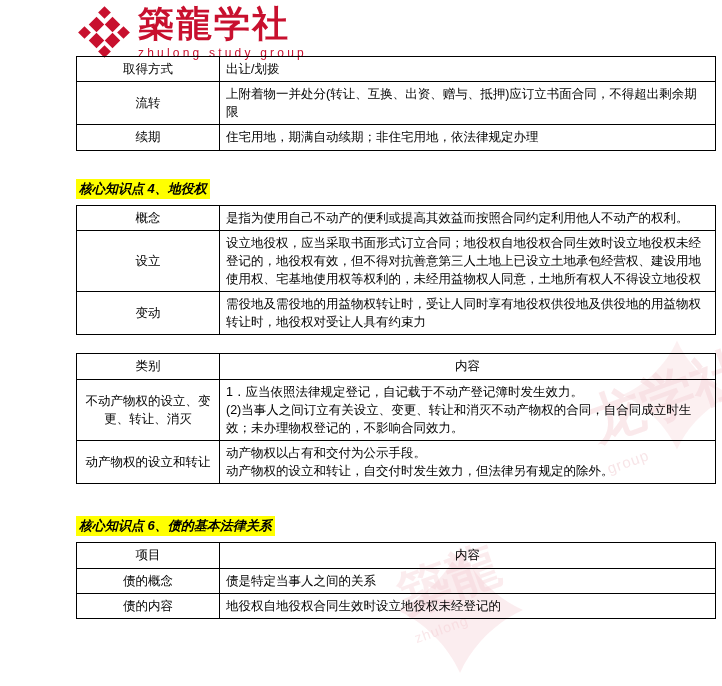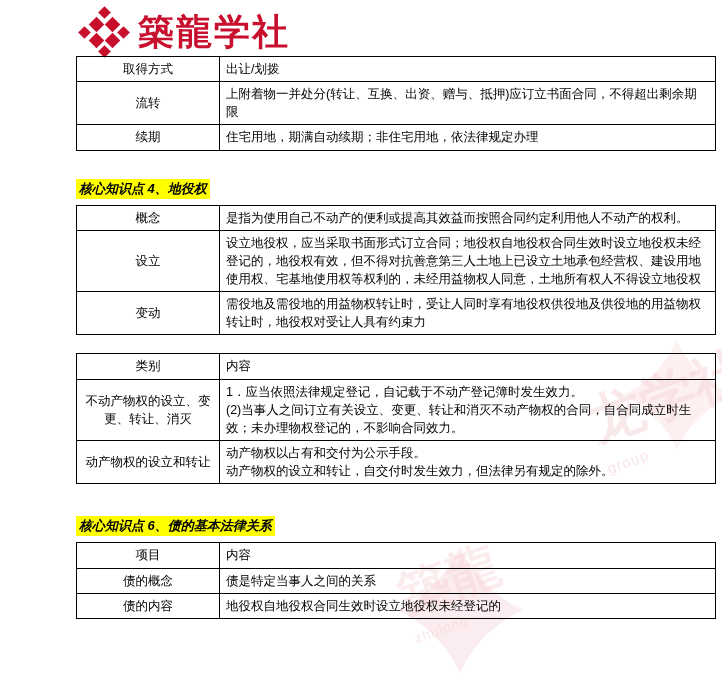--- a/index.html
+++ b/index.html
@@ -58,21 +58,21 @@
     pointer-events: none;
     opacity: 0.35;
   }
 
   
   .logo-wrap {
     position: absolute;
     left: 78px;
     top: 6px;
     display: flex;
-    align-items: center;
+    align-items: flex-start;
     gap: 8px;
   }
   .logo-mark {
     width: 52px;
     height: 52px;
     position: relative;
   }
   .logo-text-zh {
     font-size: 36px;
     font-weight: bold;
@@ -111,21 +111,21 @@
     line-height: 1.45;
   }
   td.label {
     text-align: center;
     width: 130px;
   }
   td.body {
     text-align: left;
   }
   td.center {
-    text-align: left;
+    text-align: center;
   }
 
   .section-title {
     margin-left: 76px;
     margin-top: 14px;
     margin-bottom: 6px;
     font-size: 13px;
     font-weight: bold;
     background: #ffff00;
     display: inline-block;
@@ -171,20 +171,21 @@
         <rect x="41" y="22" width="9" height="9" transform="rotate(45 45.5 26.5)"></rect>
         <rect x="13" y="13" width="11" height="11" transform="rotate(45 18.5 18.5)"></rect>
         <rect x="29" y="13" width="11" height="11" transform="rotate(45 34.5 18.5)"></rect>
         <rect x="13" y="29" width="11" height="11" transform="rotate(45 18.5 34.5)"></rect>
         <rect x="29" y="29" width="11" height="11" transform="rotate(45 34.5 34.5)"></rect>
       </g>
     </svg>
   </div>
   <div>
     <div class="logo-text-zh">築龍学社</div>
+    <div class="logo-text-en">zhulong study group</div>
   </div>
 </div>
 
 <div class="page">
 
   <div style="height:56px"></div>
 
   <table class="doc">
     <tbody>
       <tr>

